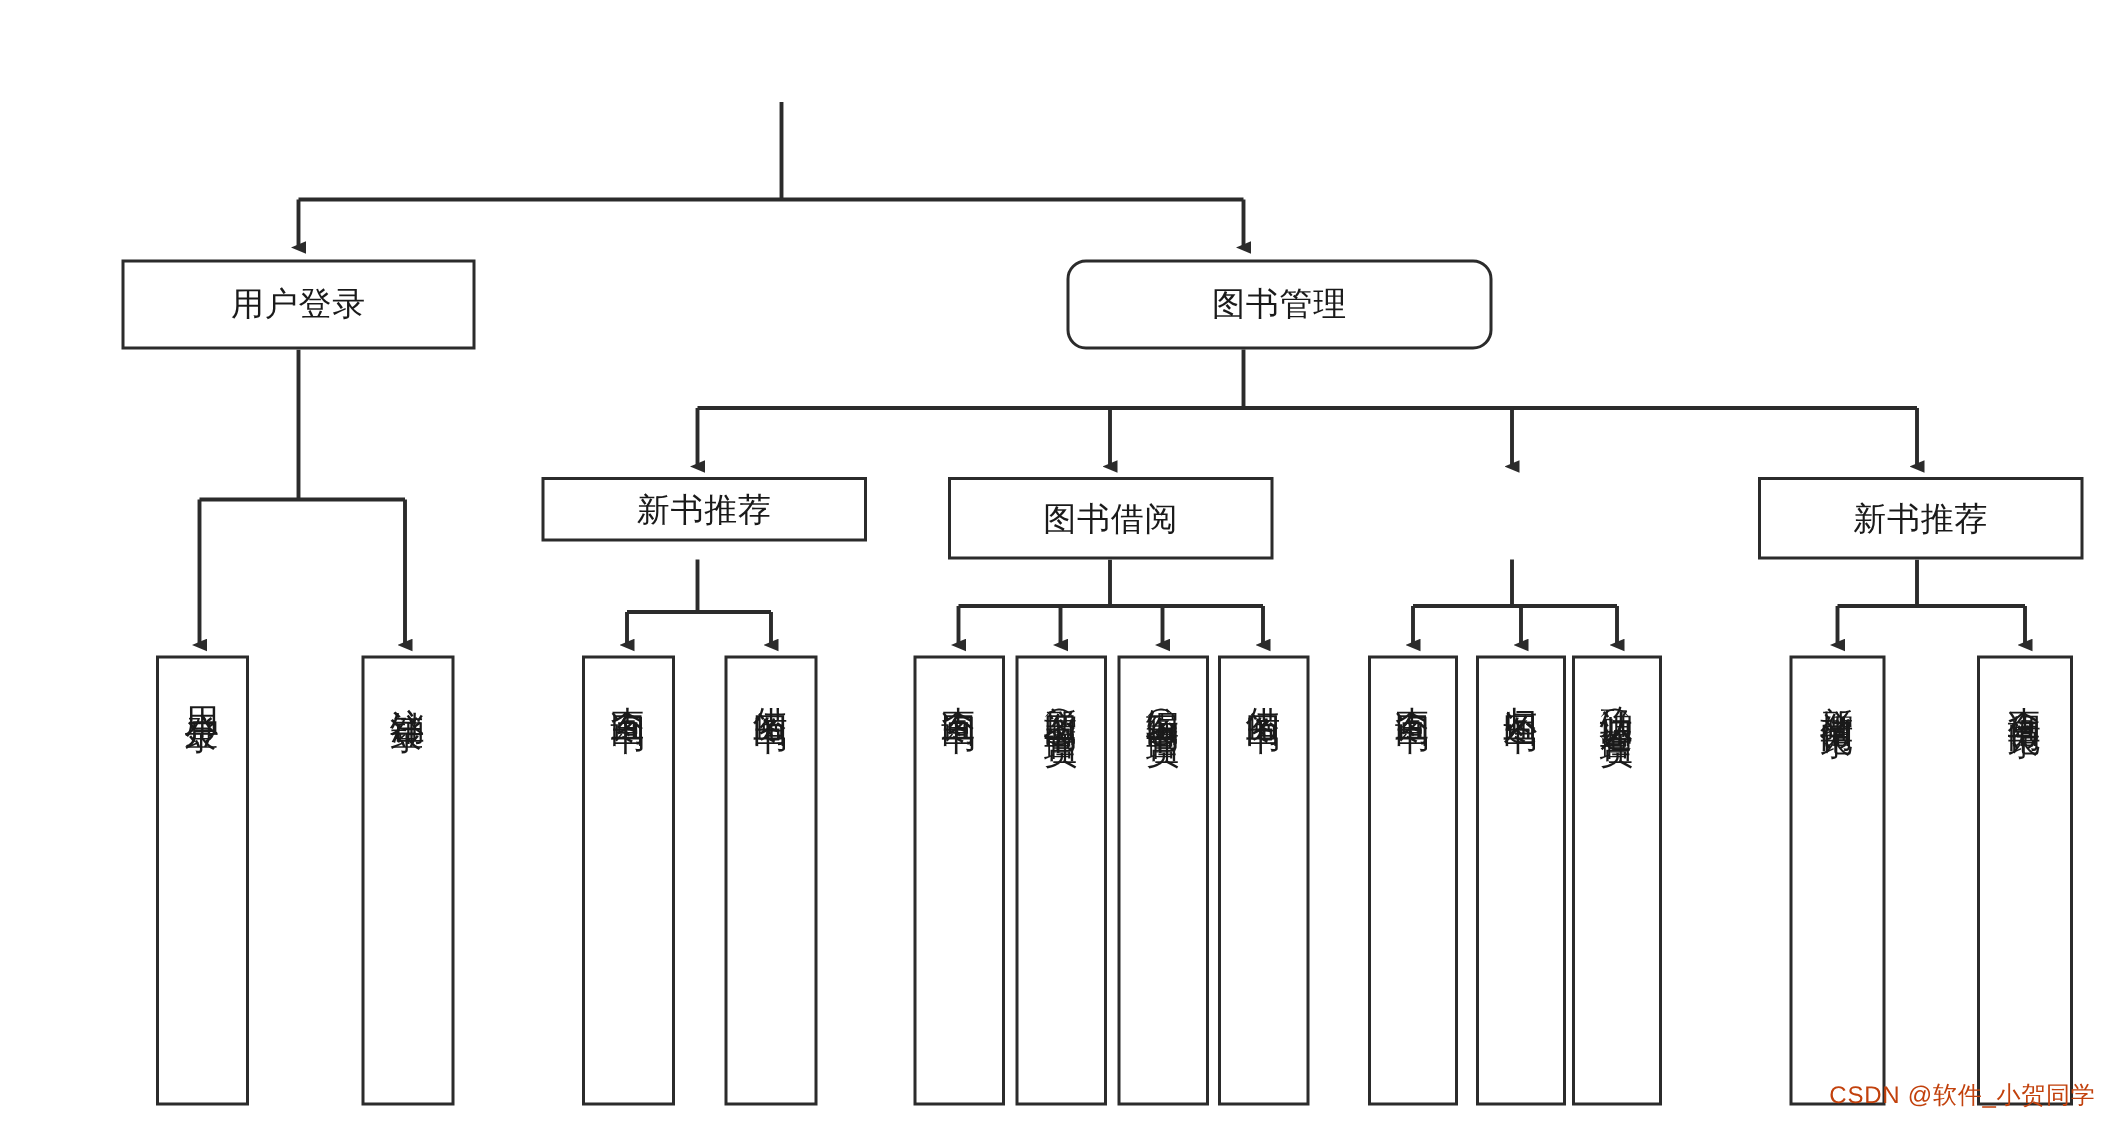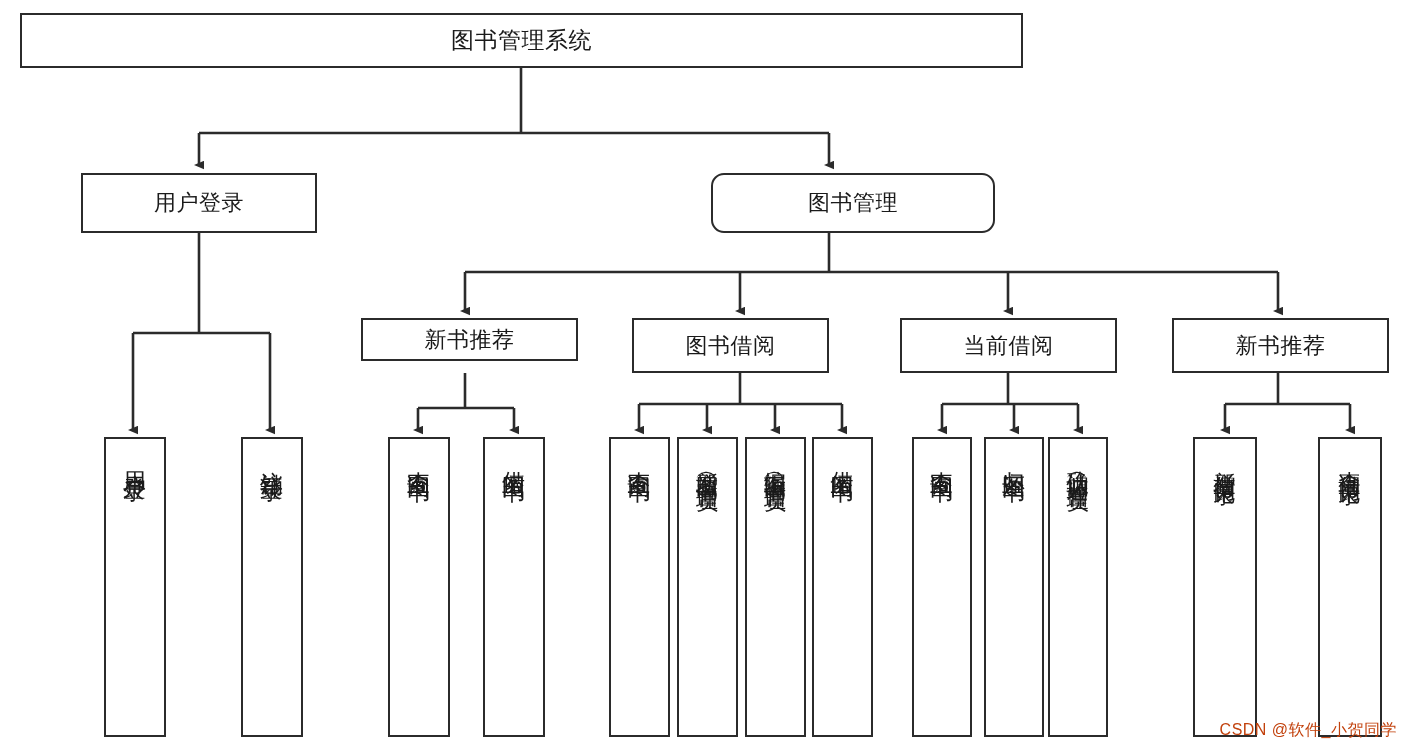--- a/index.html
+++ b/index.html
@@ -128,43 +128,37 @@
       <path d="M1014,404 L1014,430" marker-end="url(#arrow)"></path>
       <path d="M1078,404 L1078,430" marker-end="url(#arrow)"></path>
 
       <path d="M1278,373 L1278,404"></path>
       <path d="M1225,404 L1350,404"></path>
       <path d="M1225,404 L1225,430" marker-end="url(#arrow)"></path>
       <path d="M1350,404 L1350,430" marker-end="url(#arrow)"></path>
     </g>
   </svg>
 
-  <div class="node h-node root" style="left:20px; top:13px; width:1003px; height:55px;">
-    <span class="node-label">图书管理系统</span>
-  </div>
 
   <div class="node h-node" style="left:81px; top:173px; width:236px; height:60px;">
     <span class="node-label">用户登录</span>
   </div>
 
   <div class="node h-node" style="left:711px; top:173px; width:284px; height:60px;border-radius:13px;">
     <span class="node-label">图书管理</span>
   </div>
 
   <div class="node h-node" style="left:361px; top:318px; width:217px; height:43px;">
     <span class="node-label">新书推荐</span>
   </div>
 
-  <div class="node h-node" style="left:632px; top:318px; width:197px; height:55px;">
+  <div class="node h-node" style="left:632px; top:318px; width:217px; height:55px;">
     <span class="node-label">图书借阅</span>
   </div>
 
-  <div class="node h-node" style="left:900px; top:318px; width:217px; height:55px;">
-    <span class="node-label">当前借阅</span>
-  </div>
 
   <div class="node h-node" style="left:1172px; top:318px; width:217px; height:55px;">
     <span class="node-label">新书推荐</span>
   </div>
 
   <div class="node leaf" style="left:104px; top:437px; width:62px; height:300px;">
     <span class="node-label">用户登录</span>
   </div>
 
   <div class="node leaf" style="left:241px; top:437px; width:62px; height:300px;">

